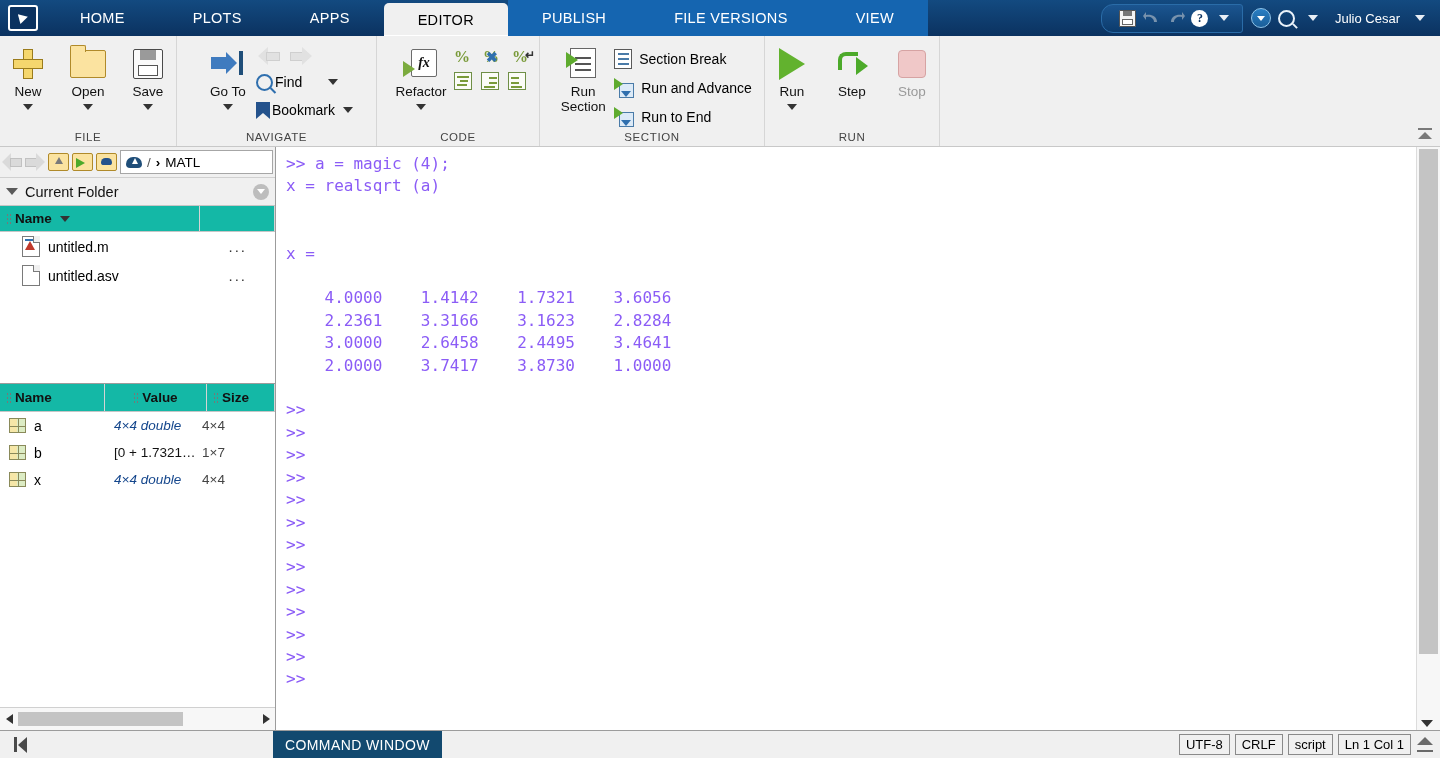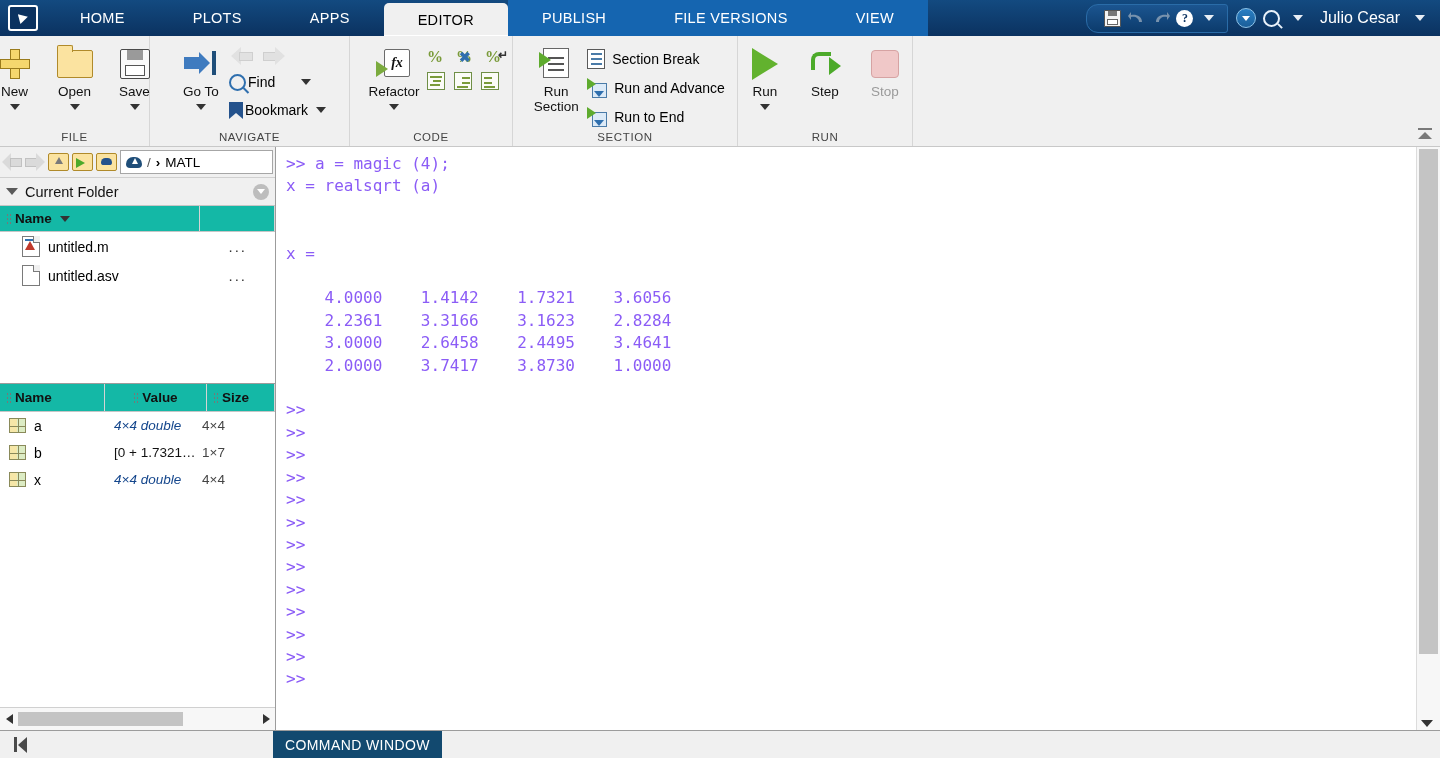--- a/index.html
+++ b/index.html
@@ -116,21 +116,21 @@
   }
   .drop-box .caret-w { border-top-color:#ffffff; border-left-width:4px;border-right-width:4px;border-top-width:5px;}
   .magnifier {
     width: 13px;height:13px;border:2px solid #eaf2fa;border-radius:50%;
     position:relative; display:inline-block;
   }
   .magnifier::after{
     content:"";position:absolute;width:2px;height:6px;background:#eaf2fa;
     right:-3px;bottom:-4px;transform:rotate(-45deg);
   }
-  .username { color:#ffffff; font-size:16px; padding: 0 6px 0 8px;}
+  .username { color:#ffffff; font-size:13px; padding: 0 6px 0 8px;}
 
   
   .ribbon {
     flex: 0 0 110px;
     background: #f0f0f0;
     border-bottom: 1px solid #c8c8c8;
     display: flex;
     position: relative;
   }
   .rgroup {
@@ -404,21 +404,21 @@
         </div>
       <div class="username">Julio Cesar</div>
       <div class="qa-btn">
           <div class="caret-w"></div>
         </div>
     </div>
   </div>
 
   <div class="ribbon">
 
-    <div class="rgroup" style="width:150px;">
+    <div class="rgroup" style="width:177px;">
       <div class="rgroup-items">
         <div class="bigbtn">
           <div class="bi">
               <div class="ico-plus"></div>
             </div>
           <div class="blabel">New</div>
           <div class="bcaret"></div>
         </div>
         <div class="bigbtn">
           <div class="bi">
@@ -734,14 +734,24 @@
   </div>
 
   <div class="bottombar">
     <div class="collapse-ic">
         <span class="bar"></span>
         <span class="tri"></span>
       </div>
     <div class="cmdtab">
         <span>COMMAND WINDOW</span>
       </div>
+    <div class="statusright">
+      <span class="sb">UTF-8</span>
+      <span class="sb">CRLF</span>
+      <span class="sb">script</span>
+      <span class="sb">Ln 1  Col 1</span>
+      <span class="eject">
+          <span class="tri"></span>
+          <span class="bar"></span>
+        </span>
+    </div>
   </div>
 </div>
 
 </body></html>

